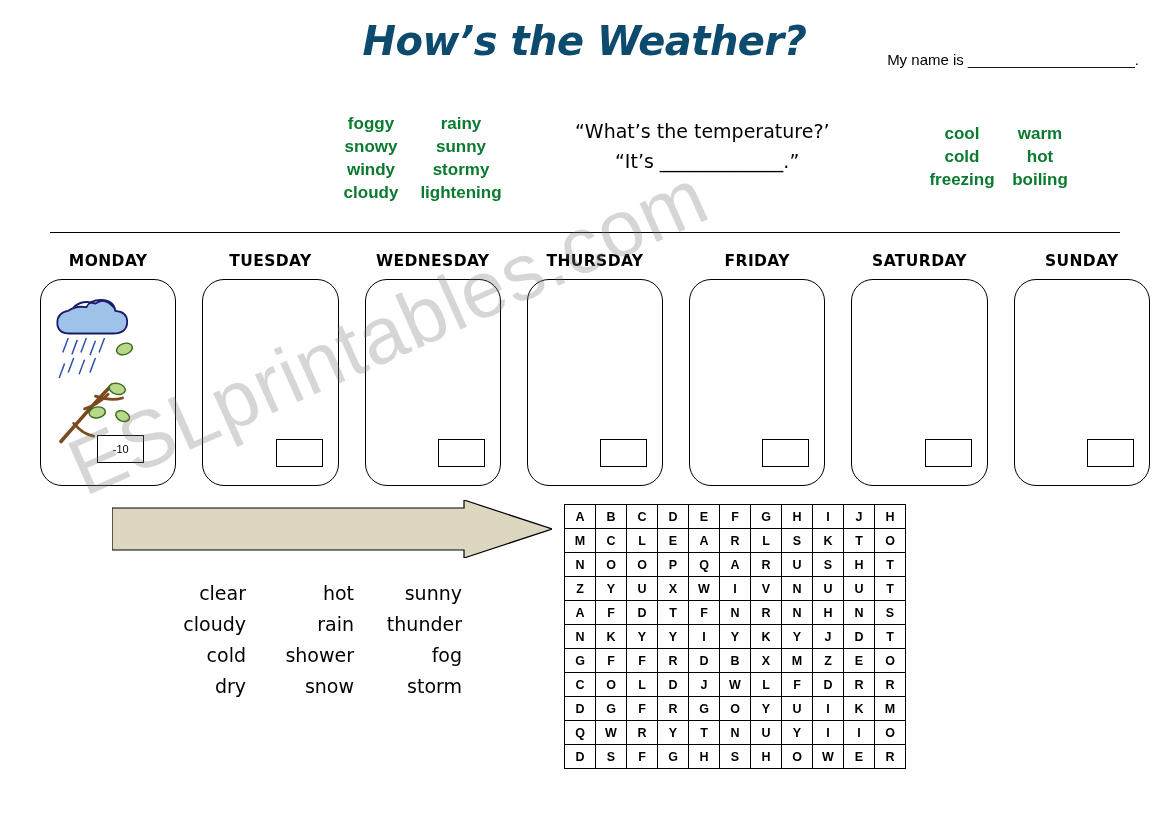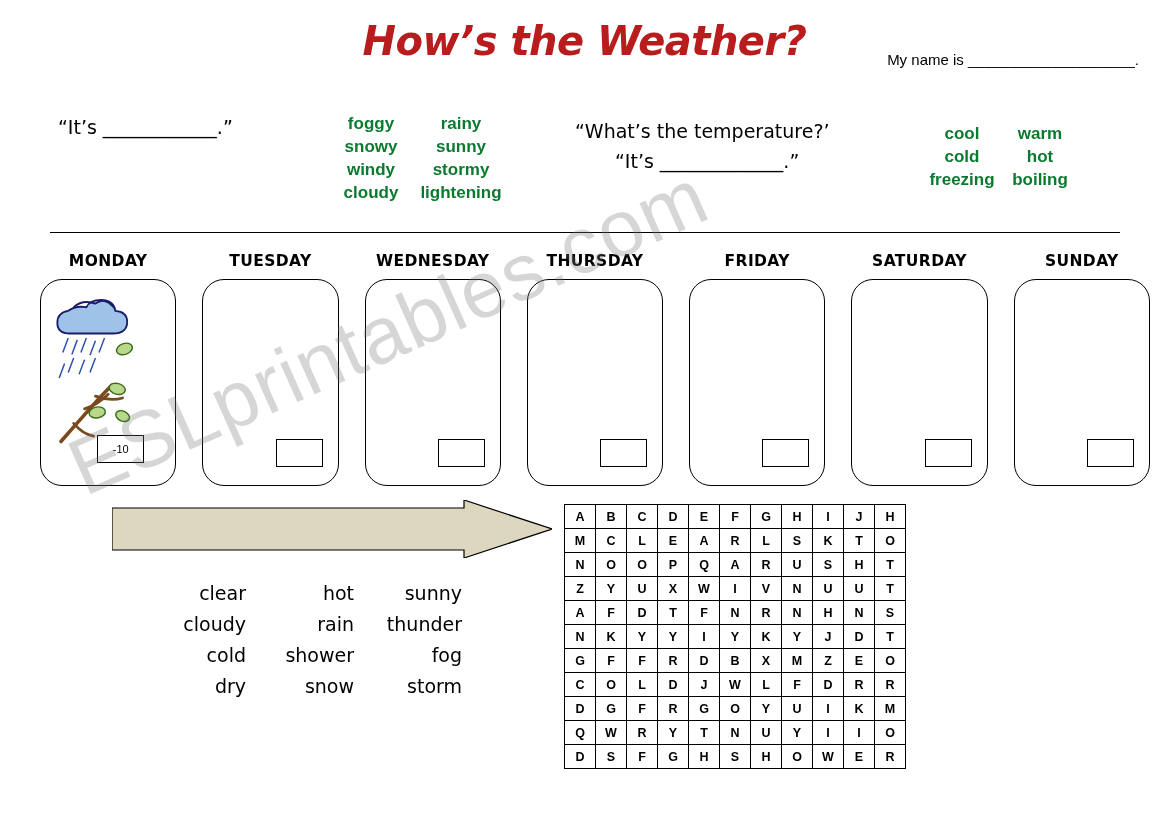--- a/index.html
+++ b/index.html
@@ -21,21 +21,21 @@
     position: absolute;
     top: 18px;
     left: 0;
     width: 1169px;
     text-align: center;
     font-family: "DejaVu Sans", sans-serif;
     font-size: 40px;
     font-weight: bold;
     font-style: italic;
     letter-spacing: -0.5px;
-    color: #b91c1c;
+    color: #0c4a6e;
   }
   .nameline {
     position: absolute;
     top: 51px;
     right: 30px;
     font-size: 15px;
     font-family: "Liberation Sans", sans-serif;
     white-space: nowrap;
     margin-left: 40px;
   }
@@ -224,21 +224,20 @@
 </style>
 </head>
 <body>
 
 <div class="title">How’s the Weather?</div>
 <div class="nameline">My name is ____________________.</div>
 
 <div class="prompt-row">
 
   <div class="q1">
-    <div>“It’s ____________.”</div>
   </div>
 
   <div class="wordcol weather-words">
     <div class="line">
       <span class="c1">foggy</span>
       <span class="c2">rainy</span>
     </div>
     <div class="line">
       <span class="c1">snowy</span>
       <span class="c2">sunny</span>

